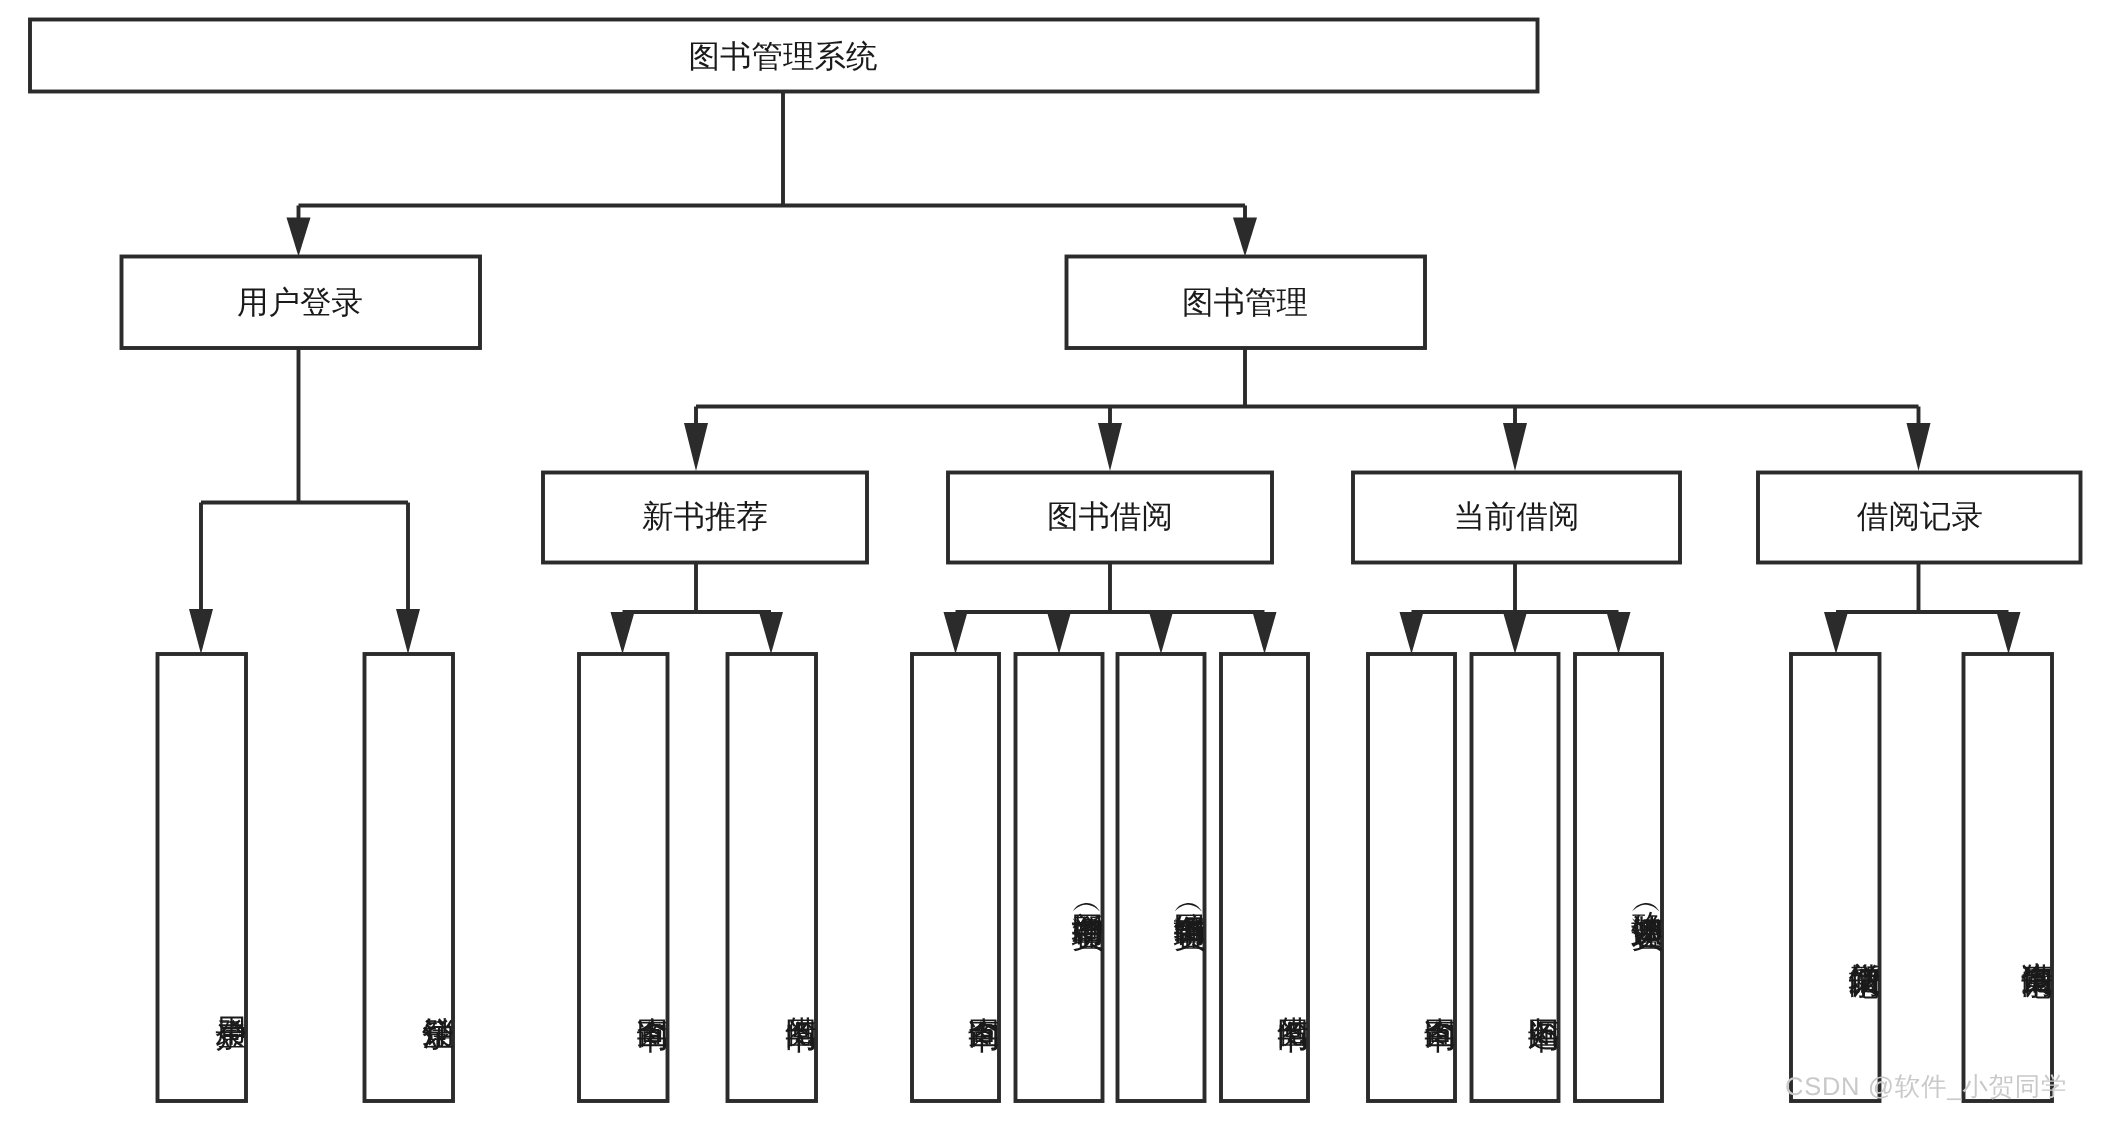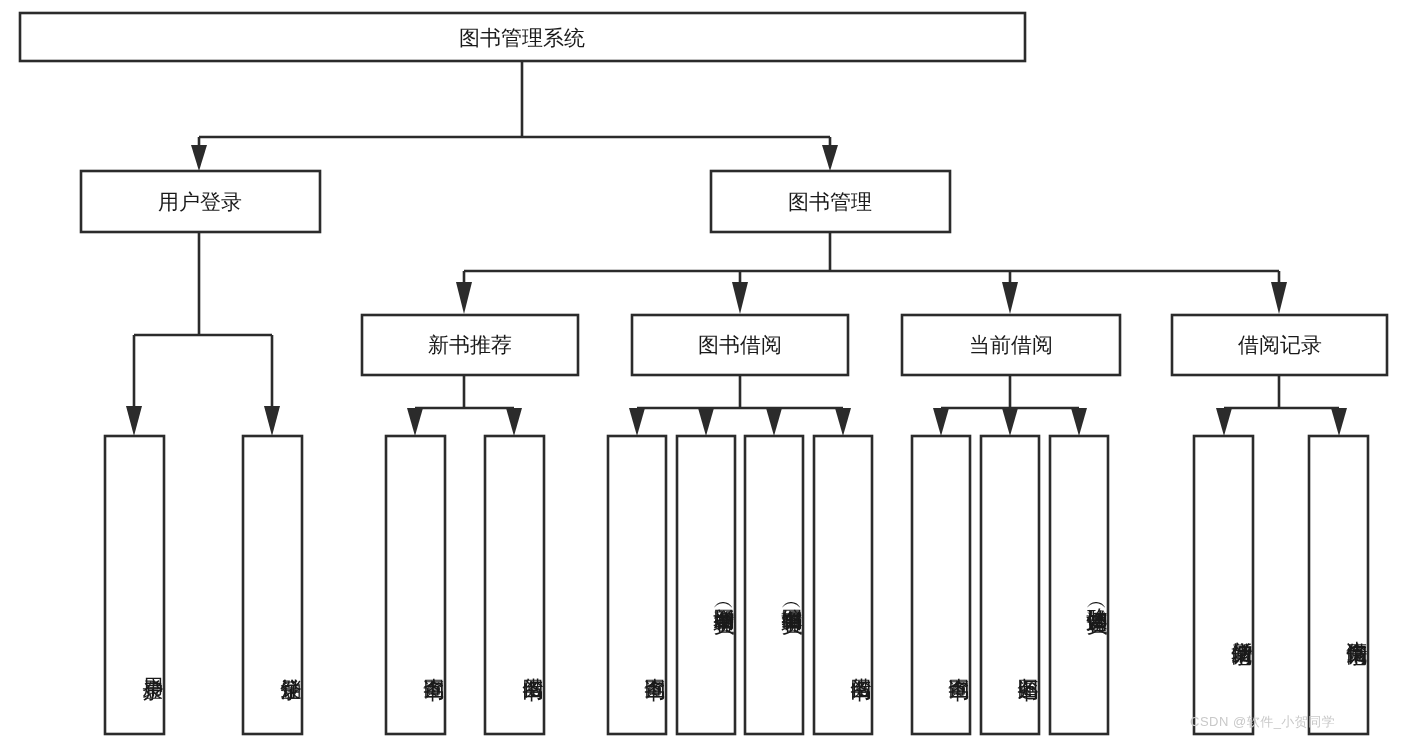--- a/index.html
+++ b/index.html
@@ -61,21 +61,21 @@
     letter-spacing: 1px;
     display: flex;
     align-items: flex-start;
     justify-content: center;
     white-space: nowrap;
     pointer-events: none;
   }
   .watermark {
     position: absolute;
     font-family: "Liberation Sans", "DejaVu Sans", sans-serif;
-    font-size: 13px;
+    font-size: 17px;
     color: #c9c9c9;
     white-space: nowrap;
     letter-spacing: 0.5px;
   }
 </style>
 </head>
 <body>
 
 <div id="diagram-root">
 

